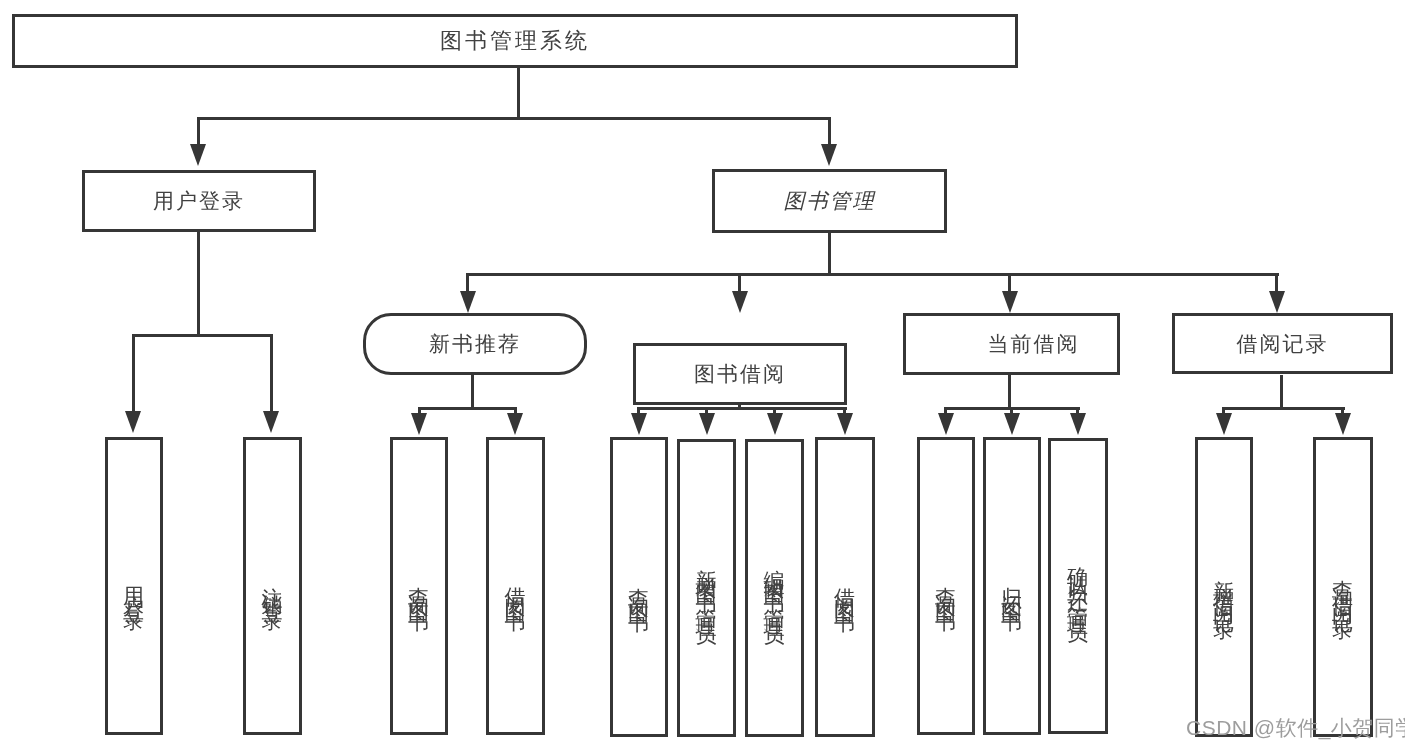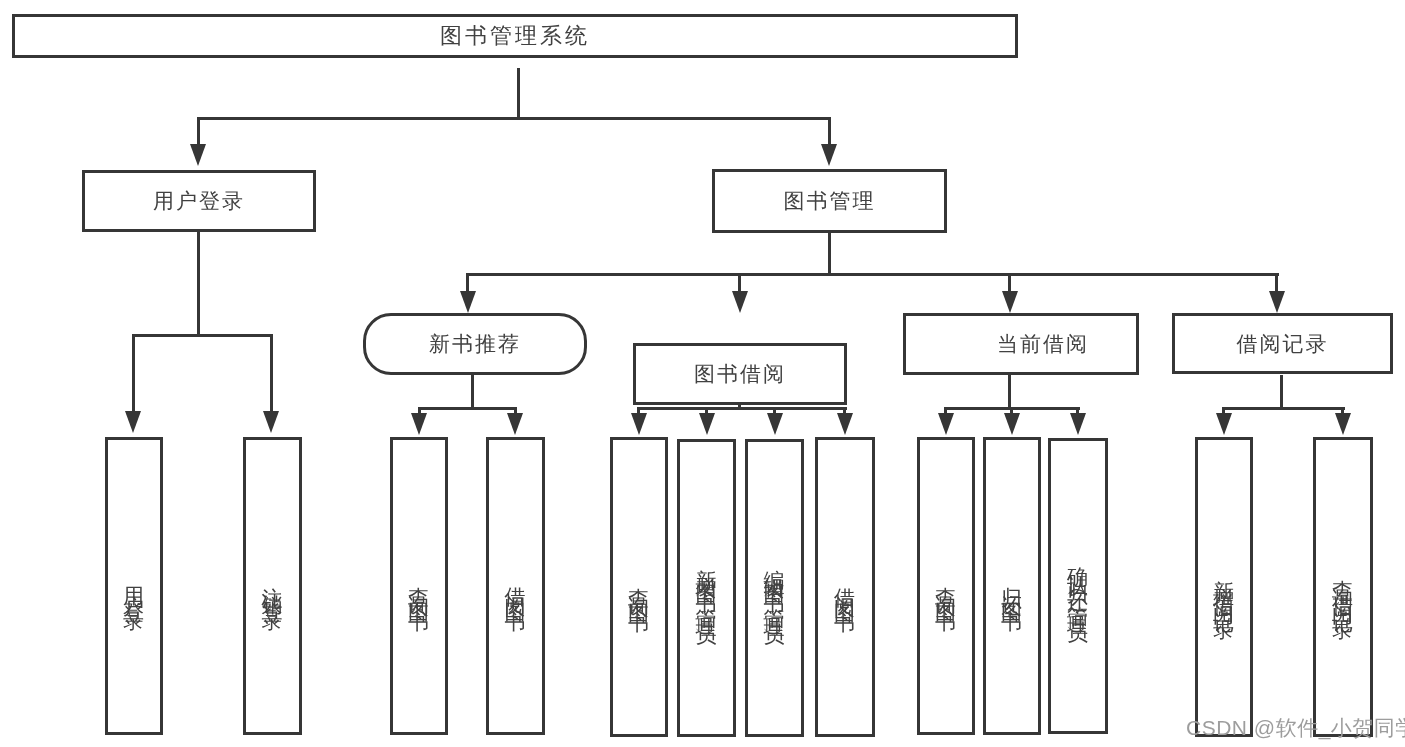--- a/index.html
+++ b/index.html
@@ -29,31 +29,31 @@
   .watermark{
     position:absolute;left:1186px;top:714px;z-index:3;
     font-size:21px;color:var(--watermark);letter-spacing:0.5px;white-space:nowrap;
   }
 </style>
 </head>
 <body>
 
 <div id="canvas">
 
-  <div class="node node-title" style="left:12px;top:14px;width:1006px;height:44px;">图书管理系统</div>
+  <div class="node node-title" style="left:12px;top:14px;width:1006px;height:54px;">图书管理系统</div>
 
   <div class="ln" style="left:517px;top:68px;width:3px;height:50px;"></div>
   <div class="ln" style="left:197px;top:117px;width:634px;height:3px;"></div>
   <div class="ln" style="left:197px;top:117px;width:3px;height:27px;"></div>
   <div class="ln" style="left:828px;top:117px;width:3px;height:27px;"></div>
   <div class="arr" style="left:190px;top:144px;"></div>
   <div class="arr" style="left:821px;top:144px;"></div>
 
   <div class="node" style="left:82px;top:170px;width:234px;height:62px;">用户登录</div>
-  <div class="node" style="left:712px;top:169px;width:235px;height:64px;">图书管理</div>
+  <div class="node" style="left:712px;top:169px;width:235px;height:64px;font-style:italic;">图书管理</div>
 
   <div class="ln" style="left:197px;top:232px;width:3px;height:103px;"></div>
   <div class="ln" style="left:132px;top:334px;width:141px;height:3px;"></div>
   <div class="ln" style="left:132px;top:334px;width:3px;height:78px;"></div>
   <div class="ln" style="left:270px;top:334px;width:3px;height:78px;"></div>
   <div class="arr" style="left:125px;top:411px;"></div>
   <div class="arr" style="left:263px;top:411px;"></div>
 
   <div class="ln" style="left:828px;top:233px;width:3px;height:40px;"></div>
   <div class="ln" style="left:466px;top:273px;width:813px;height:3px;"></div>
@@ -61,21 +61,21 @@
   <div class="ln" style="left:738px;top:273px;width:3px;height:18px;"></div>
   <div class="ln" style="left:1008px;top:273px;width:3px;height:18px;"></div>
   <div class="ln" style="left:1275px;top:273px;width:3px;height:18px;"></div>
   <div class="arr" style="left:460px;top:291px;"></div>
   <div class="arr" style="left:732px;top:291px;"></div>
   <div class="arr" style="left:1002px;top:291px;"></div>
   <div class="arr" style="left:1269px;top:291px;"></div>
 
   <div class="node" style="left:363px;top:313px;width:224px;height:62px;border-radius:28px;">新书推荐</div>
   <div class="node" style="left:633px;top:313px;width:214px;height:62px;margin-top:30px;">图书借阅</div>
-  <div class="node" style="left:903px;top:313px;width:236px;height:62px;padding-left:44px;">当前借阅</div>
+  <div class="node" style="left:903px;top:313px;width:217px;height:62px;padding-left:44px;">当前借阅</div>
   <div class="node" style="left:1172px;top:313px;width:221px;height:61px;">借阅记录</div>
 
   <div class="ln" style="left:471px;top:375px;width:3px;height:33px;"></div>
   <div class="ln" style="left:418px;top:407px;width:99px;height:3px;"></div>
   <div class="ln" style="left:418px;top:407px;width:3px;height:6px;"></div>
   <div class="ln" style="left:514px;top:407px;width:3px;height:6px;"></div>
   <div class="arr" style="left:411px;top:413px;"></div>
   <div class="arr" style="left:507px;top:413px;"></div>
 
   <div class="ln" style="left:738px;top:375px;width:3px;height:33px;"></div>

